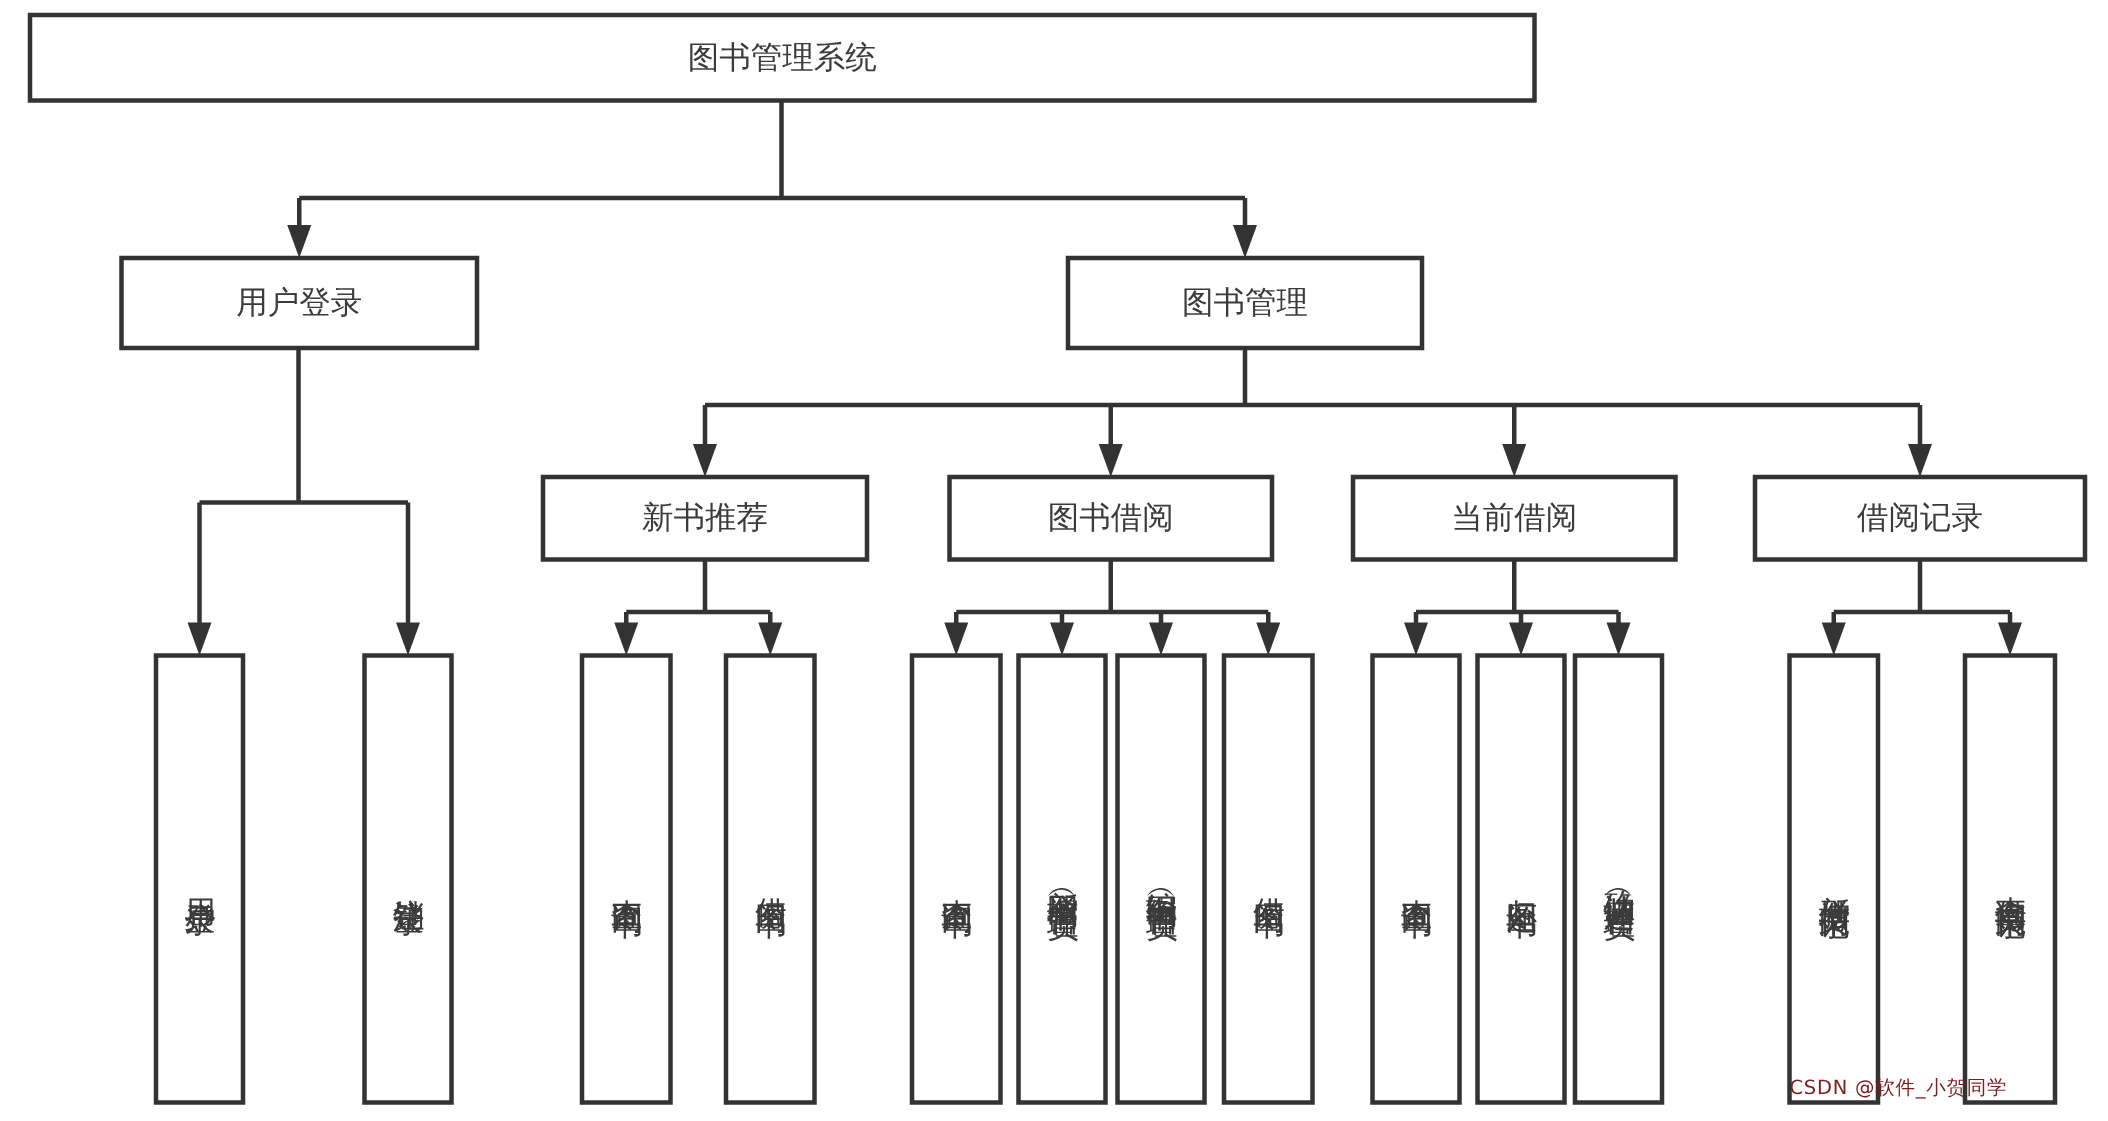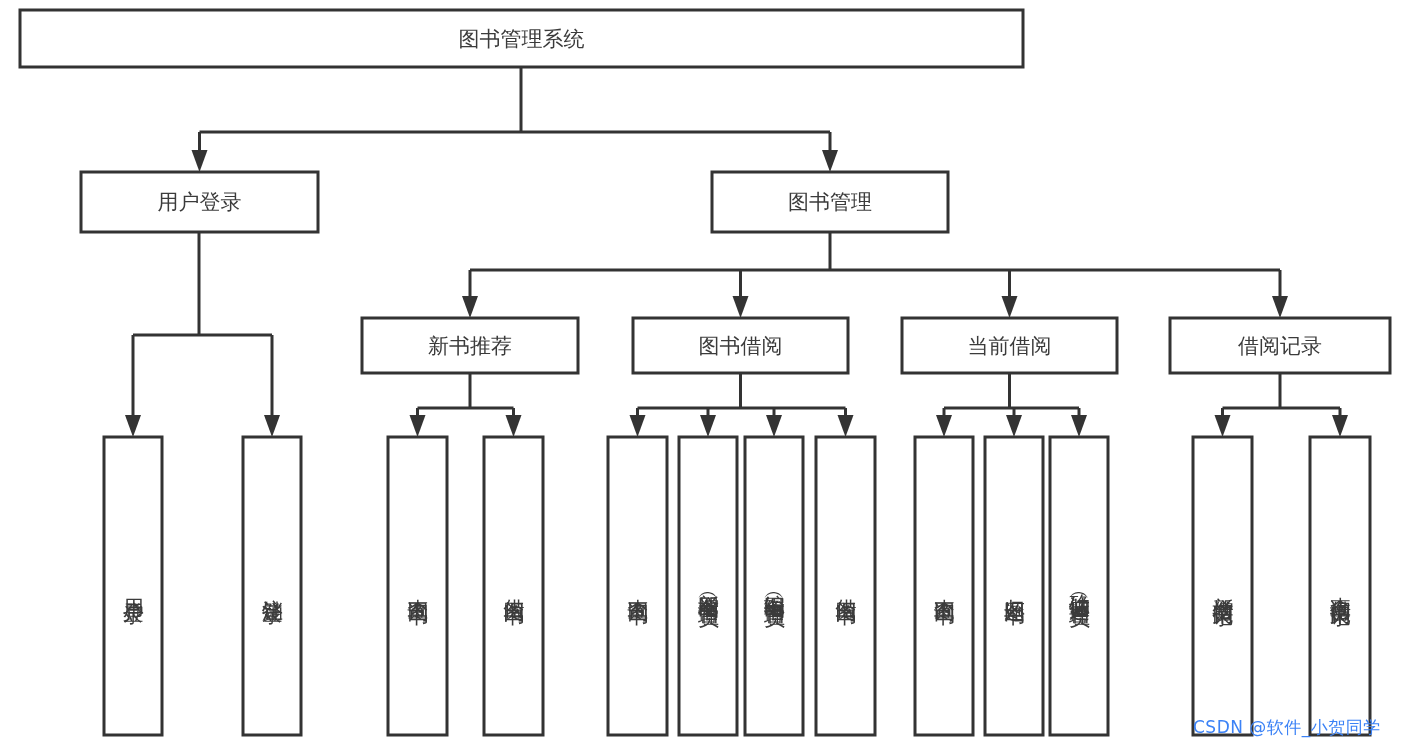--- a/index.html
+++ b/index.html
@@ -61,22 +61,22 @@
     line-height: 1;
     display: flex;
     align-items: center;
     justify-content: center;
     white-space: nowrap;
     pointer-events: none;
   }
   .watermark {
     position: absolute;
     font-family: "DejaVu Sans", "Liberation Sans", sans-serif;
-    font-size: 17px;
-    color: #3b82f6;
+    font-size: 13px;
+    color: #7f1d1d;
     white-space: nowrap;
     letter-spacing: 0.5px;
   }
 </style>
 </head>
 <body>
 
 <div id="diagram-root">
 
   <svg id="diagram-svg" viewBox="0 0 1405 747" xmlns="http://www.w3.org/2000/svg">

